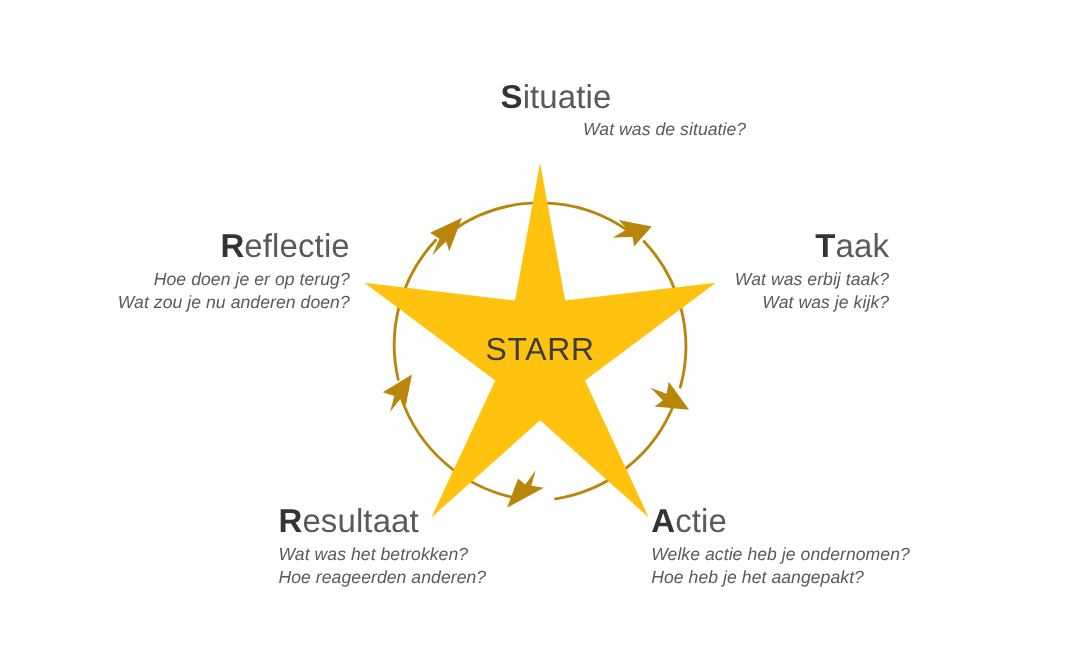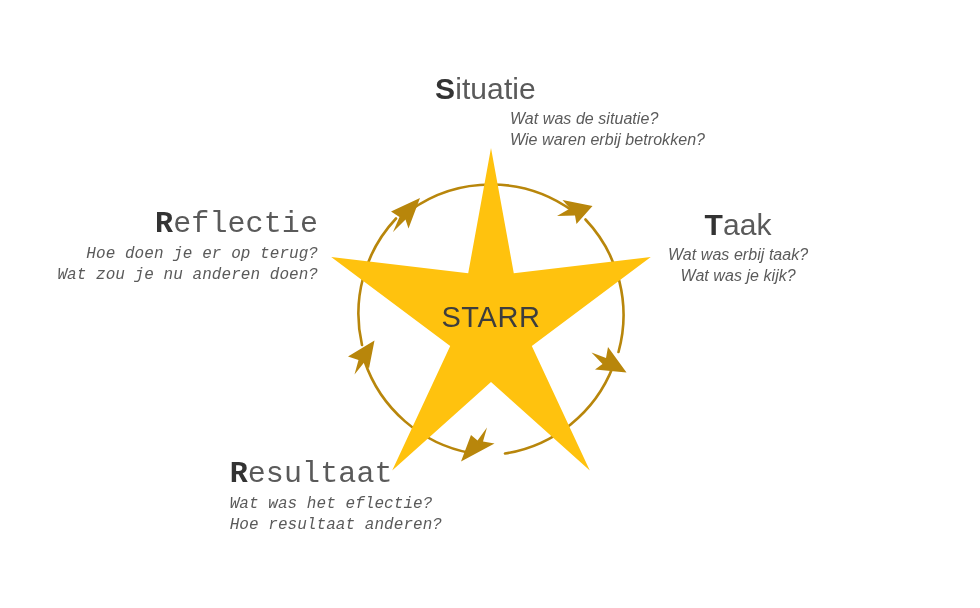--- a/index.html
+++ b/index.html
@@ -52,35 +52,35 @@
   .step-question {
     font-size: 16px;
     line-height: 1.33;
     font-style: italic;
     color: #5a5a5a;
     font-weight: 400;
     letter-spacing: 0.05px;
   }
 
   .align-left   { text-align: left; }
-  .align-right  { text-align: right; font-family: Liberation Mono, monospace; }
+  .align-right  { text-align: right; }
 
   
   #label-situatie {
-    left: 434px;
+    left: 454px;
     top: 72px;
     text-align: left;
   }
   #label-situatie .step-heading { margin-left: 1px; }
   #label-situatie .questions { margin-left: 76px; }
 
   #label-taak {
     left: 668px;
     top: 208px;
-    text-align: center;
+    text-align: right;
   }
 
   #label-reflectie {
     right: 662px;
     top: 208px;
     text-align: right;
   }
 
   #label-resultaat {
     right: 538px;
@@ -152,21 +152,20 @@
                      331.2,257.1
                      468.2,273.2"></polygon>
 
     <text id="star-center-label" x="491" y="327" text-anchor="middle">STARR</text>
   </svg>
 
   <div class="label-block align-left" id="label-situatie">
     <div class="step-heading"><span class="initial">S</span><span>ituatie</span></div>
     <div class="questions">
       <div class="step-question">Wat was de situatie?</div>
-      <div class="step-question">Wie waren erbij betrokken?</div>
     </div>
   </div>
 
   <div class="label-block align-left" id="label-taak">
     <div class="step-heading"><span class="initial">T</span><span>aak</span></div>
     <div class="questions">
       <div class="step-question">Wat was erbij taak?</div>
       <div class="step-question">Wat was je kijk?</div>
     </div>
   </div>
@@ -175,21 +174,26 @@
     <div class="step-heading"><span class="initial">R</span><span>eflectie</span></div>
     <div class="questions">
       <div class="step-question">Hoe doen je er op terug?</div>
       <div class="step-question">Wat zou je nu anderen doen?</div>
     </div>
   </div>
 
   <div class="label-block align-right" id="label-resultaat">
     <div class="step-heading"><span class="initial">R</span><span>esultaat</span></div>
     <div class="questions">
-      <div class="step-question">Wat was het eflectie?</div>
-      <div class="step-question">Hoe resultaat anderen?</div>
+      <div class="step-question">Wat was het betrokken?</div>
+      <div class="step-question">Hoe reageerden anderen?</div>
     </div>
   </div>
 
   <div class="label-block align-left" id="label-actie">
+    <div class="step-heading"><span class="initial">A</span><span>ctie</span></div>
+    <div class="questions">
+      <div class="step-question">Welke actie heb je ondernomen?</div>
+      <div class="step-question">Hoe heb je het aangepakt?</div>
+    </div>
   </div>
 
 </div>
 
 </body></html>

